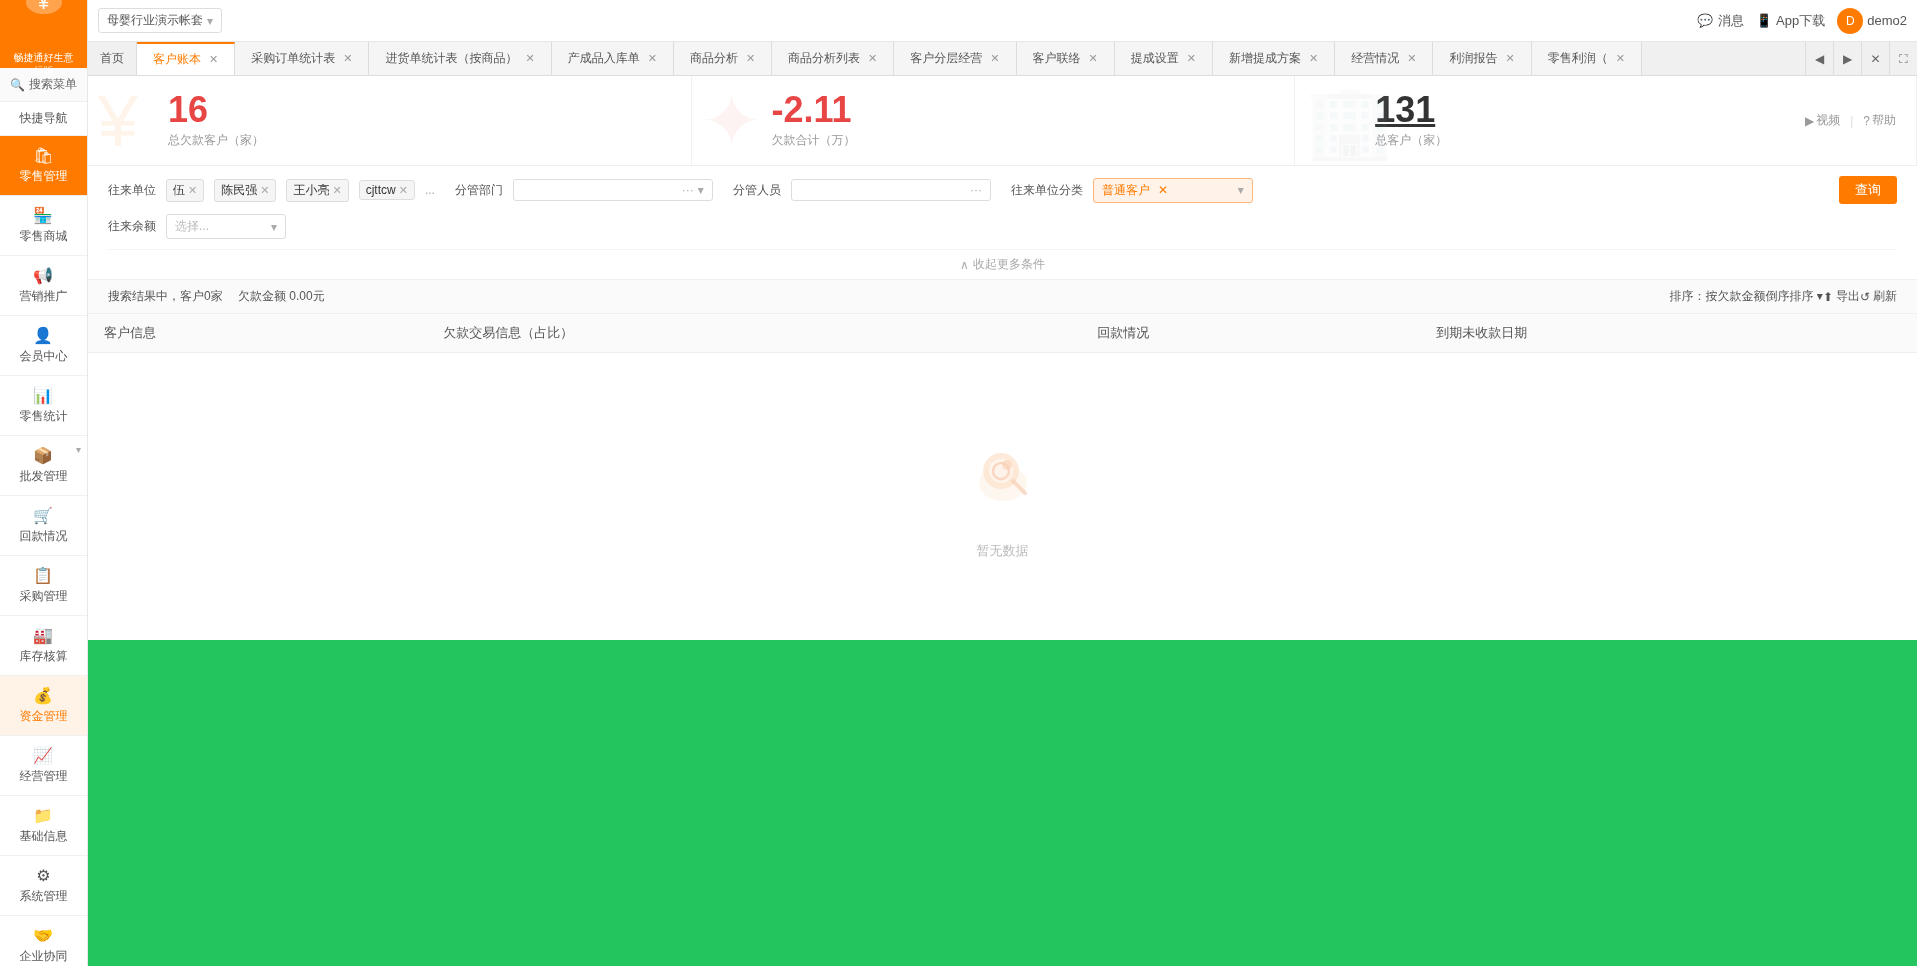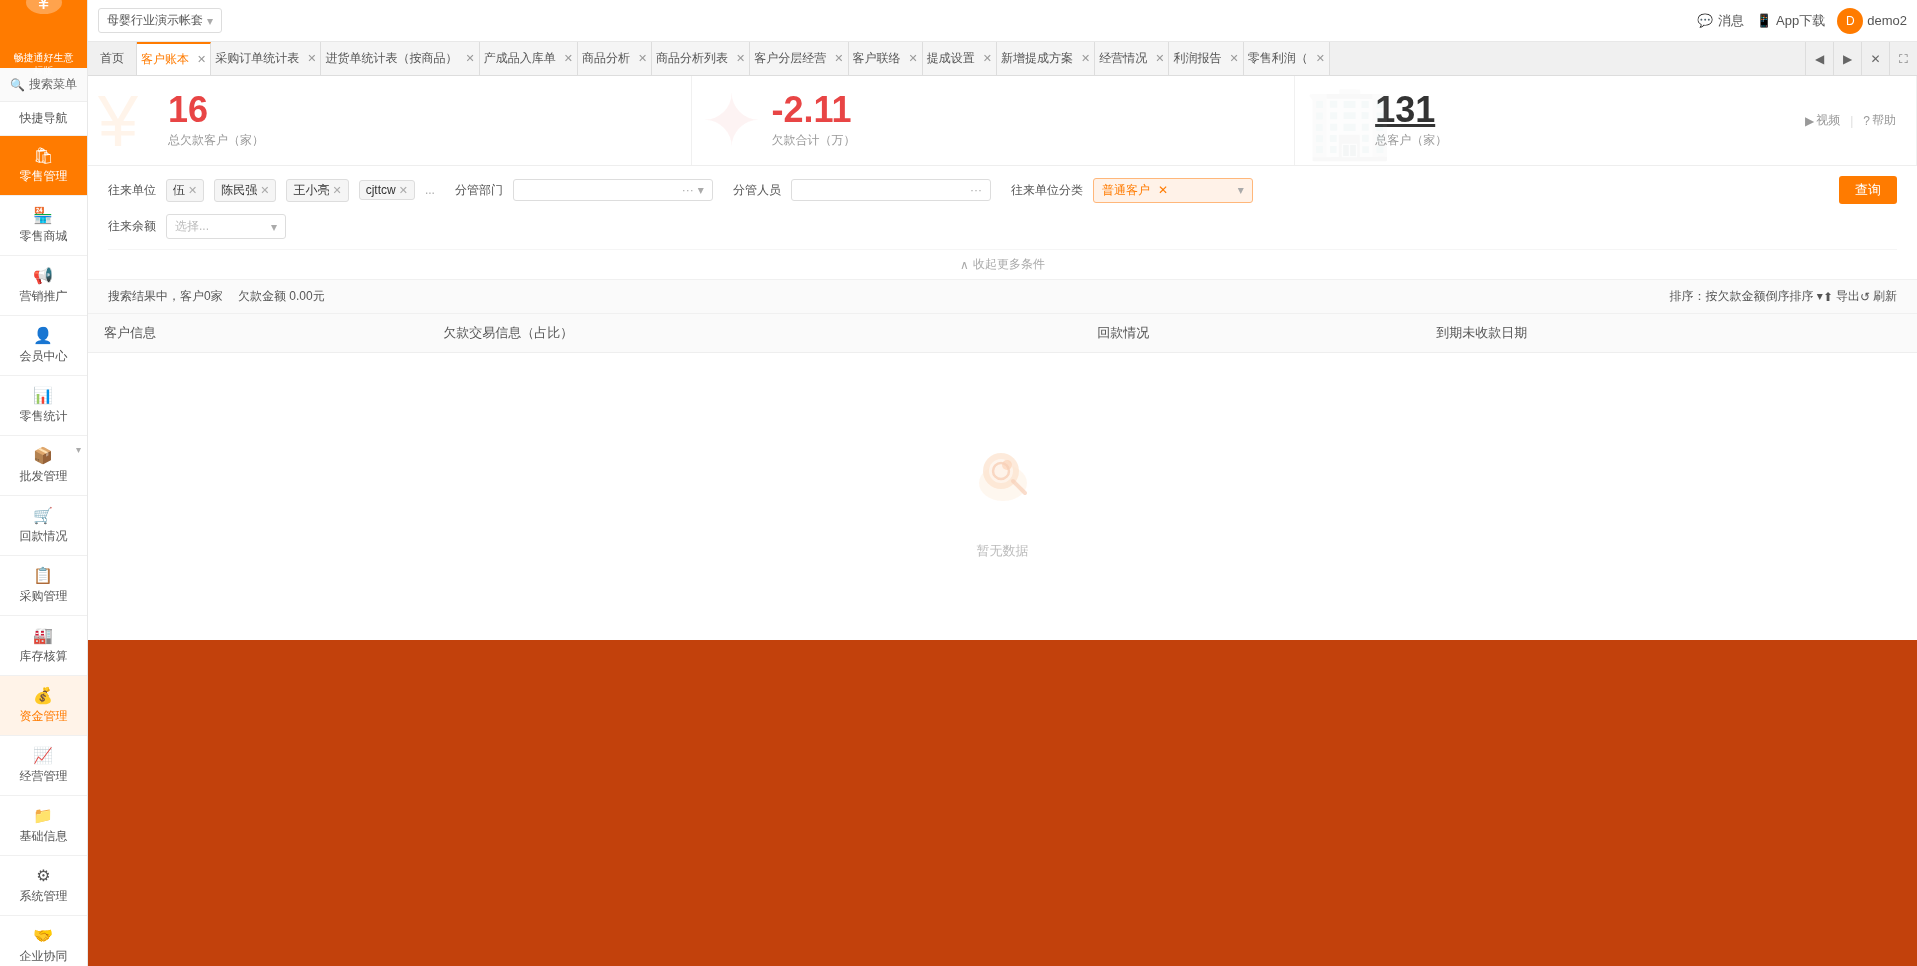--- a/index.html
+++ b/index.html
@@ -83,37 +83,37 @@
     .tabbar {
       background: #f0f0f0;
       display: flex; align-items: center;
       height: 34px;
       border-bottom: 1px solid #ddd;
       overflow: hidden;
       flex-shrink: 0;
     }
     .tab-item {
       display: flex; align-items: center; gap: 4px;
-      padding: 0 4px;
+      padding: 0 16px;
       height: 34px;
       font-size: 12px;
       cursor: pointer;
       border-right: 1px solid #ddd;
       white-space: nowrap;
       color: #555;
       background: #f5f5f5;
     }
     .tab-item.active { background: #fff; color: #ff7b00; border-top: 2px solid #ff7b00; }
     .tab-item .tab-close { font-size: 11px; color: #999; margin-left: 4px; }
     .tab-home { padding: 0 12px; height: 34px; display: flex; align-items: center; font-size: 12px; color: #555; cursor: pointer; border-right: 1px solid #ddd; }
     .tab-controls { margin-left: auto; display: flex; align-items: center; }
     .tab-control-btn { width: 28px; height: 34px; display: flex; align-items: center; justify-content: center; cursor: pointer; border-left: 1px solid #ddd; color: #666; font-size: 12px; }
 
     
-    .content-area { flex: 1; overflow-y: auto; background: #c2410c; }
+    .content-area { flex: 1; overflow-y: auto; background: #22c55e; }
 
     
     .stats-bar {
       display: flex; align-items: stretch;
       background: #fff;
       border-bottom: 1px solid #eee;
       padding: 0;
       position: relative;
     }
     .stat-block {

